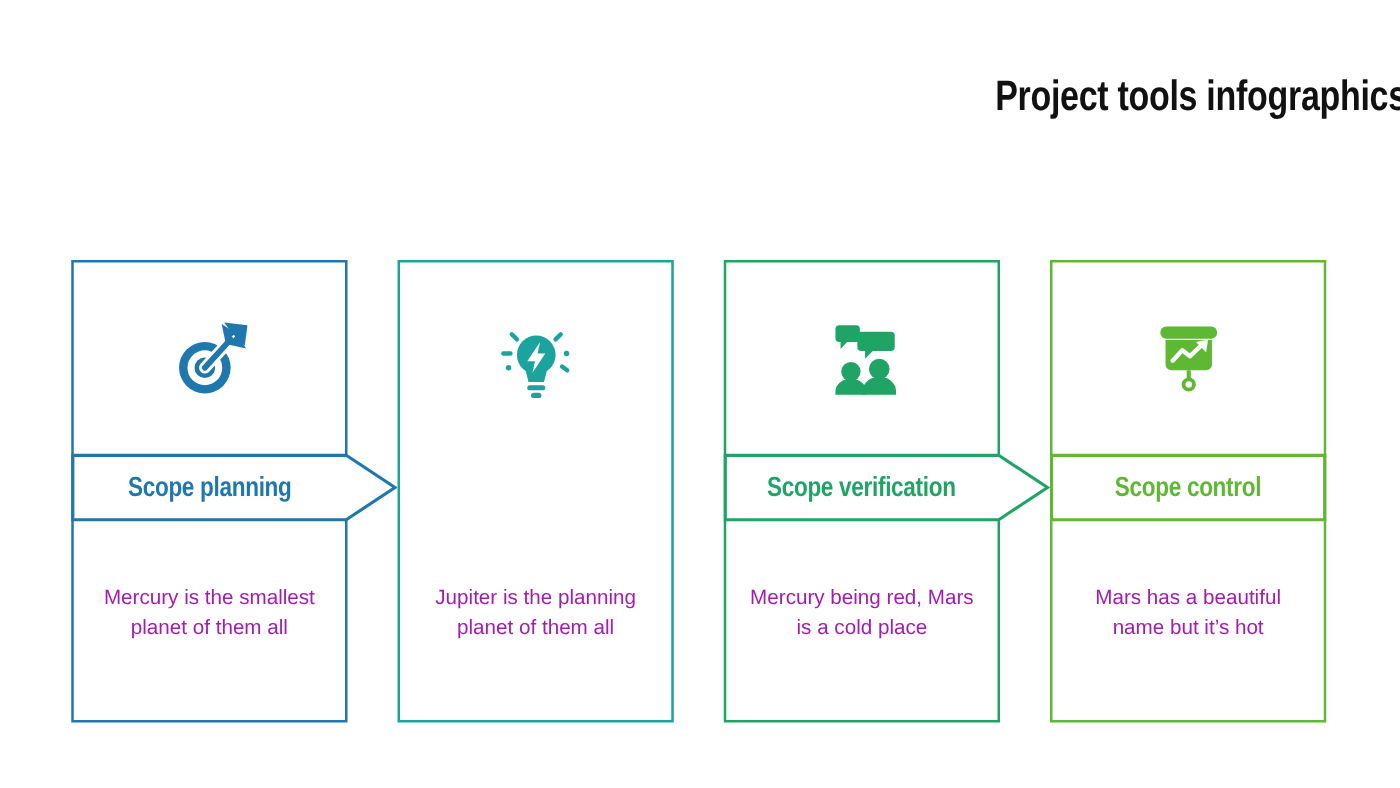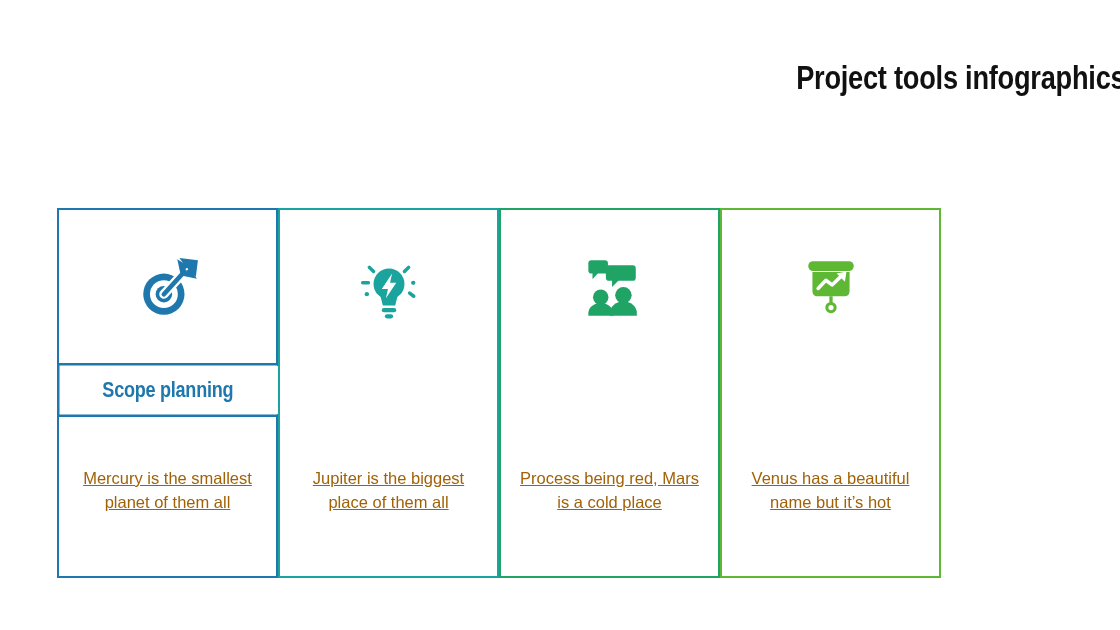--- a/index.html
+++ b/index.html
@@ -22,21 +22,21 @@
     transform-origin:center;
     white-space:nowrap;
     letter-spacing:-0.3px;
   }
   .title-text{font-size:34px;color:#111111;}
   .subtitle-text{font-size:25px;color:#111111;}
 
   
   .cards{
     position:absolute;left:57px;top:208px;
-    display:flex;
+    display:flex;gap:40px;
   }
   .card{
     position:relative;
     width:221px;height:370px;
     box-sizing:border-box;
     border:2px solid var(--c);
     background:#ffffff;
   }
   .icon-wrap{
     width:66px;height:66px;
@@ -62,22 +62,21 @@
     color:var(--c);
     transform:scaleX(0.82);
   }
 
   
   .desc{
     margin:146px 12px 0 12px;
     text-align:center;
     font-size:16.5px;
     line-height:1.45;
-    color:#a16207;
-    text-decoration:underline;
+    color:#a21caf;
   }
 </style>
 </head>
 <body>
 
 <div class="slide">
 
   <div class="header header-title">
     <span class="condensed title-text">Project tools infographics</span>
   </div>
@@ -118,47 +117,63 @@
           <rect x="25" y="51.5" width="14" height="4" rx="2" fill="currentColor"></rect>
           <rect x="28" y="57.5" width="8" height="4" rx="2" fill="currentColor"></rect>
           <path d="M13 12 L17 16" stroke="currentColor" stroke-width="3.4" stroke-linecap="round"></path>
           <path d="M51 12 L47 16" stroke="currentColor" stroke-width="3.4" stroke-linecap="round"></path>
           <path d="M6.5 27 L12 27" stroke="currentColor" stroke-width="3.4" stroke-linecap="round"></path>
           <circle cx="55.5" cy="27" r="2.1" fill="currentColor"></circle>
           <circle cx="10.5" cy="38" r="2.1" fill="currentColor"></circle>
           <path d="M52 37 L56 40" stroke="currentColor" stroke-width="3.4" stroke-linecap="round"></path>
         </svg>
       </div>
-      <div class="desc">Jupiter is the biggest place of them all</div>
+      <div class="desc">Jupiter is the planning planet of them all</div>
     </div>
 
     <div class="card" style="--c: #1fa465;">
       <div class="icon-wrap">
         <svg viewBox="0 0 64 64" aria-hidden="true">
           <rect x="11" y="5" width="19" height="13" rx="3" fill="currentColor"></rect>
           <path d="M15 17 v6.5 l6 -6.5 z" fill="currentColor"></path>
           <rect x="28" y="10" width="29" height="15" rx="3" fill="currentColor"></rect>
           <path d="M34 24 v7 l7 -7 z" fill="currentColor"></path>
           <circle cx="23" cy="41" r="7.5" fill="currentColor"></circle>
           <path d="M11 59 v-2.5 a12 10 0 0 1 24 0 V59 z" fill="currentColor"></path>
           <circle cx="45" cy="39" r="8" fill="currentColor"></circle>
           <path d="M32 59 v-3 a13 11 0 0 1 26 0 V59 z" fill="currentColor"></path>
         </svg>
       </div>
-      <div class="desc">Process being red, Mars is a cold place</div>
+      <div class="band">
+        <svg width="261" height="54" viewBox="0 0 261 54">
+          <path d="M1.25 1.25 H220 L259 27 L220 52.75 H1.25 Z" fill="#ffffff" stroke="currentColor" stroke-width="2.5" stroke-linejoin="miter"></path>
+        </svg>
+        <div class="band-label-box">
+          <span class="condensed band-label">Scope verification</span>
+        </div>
+      </div>
+      <div class="desc">Mercury being red, Mars is a cold place</div>
     </div>
 
     <div class="card" style="--c: #5fb833;">
       <div class="icon-wrap">
         <svg viewBox="0 0 64 64" aria-hidden="true">
           <rect x="10" y="6" width="44" height="9.5" rx="4.5" fill="currentColor"></rect>
           <path d="M14 16.5 h36 v19 a4.5 4.5 0 0 1 -4.5 4.5 h-27 a4.5 4.5 0 0 1 -4.5 -4.5 z" fill="currentColor"></path>
           <path d="M19.5 32.5 L27 24.5 L33 29 L42 20.5" fill="none" stroke="#ffffff" stroke-width="3.4" stroke-linecap="round" stroke-linejoin="round"></path>
           <polygon points="37.5,18 47,16 45.5,26" fill="#ffffff"></polygon>
           <rect x="30.4" y="40" width="3.2" height="7" fill="currentColor"></rect>
           <circle cx="32" cy="51" r="4" fill="none" stroke="currentColor" stroke-width="3"></circle>
         </svg>
       </div>
-      <div class="desc">Venus has a beautiful name but it’s hot</div>
+      <div class="band">
+        <svg width="221" height="54" viewBox="0 0 221 54">
+          <path d="M1.25 1.25 H219.75 V52.75 H1.25 Z" fill="#ffffff" stroke="currentColor" stroke-width="2.5" stroke-linejoin="miter"></path>
+        </svg>
+        <div class="band-label-box">
+          <span class="condensed band-label">Scope control</span>
+        </div>
+      </div>
+      <div class="desc">Mars has a beautiful name but it’s hot</div>
     </div>
 
   </div>
 </div>
 
 </body></html>

